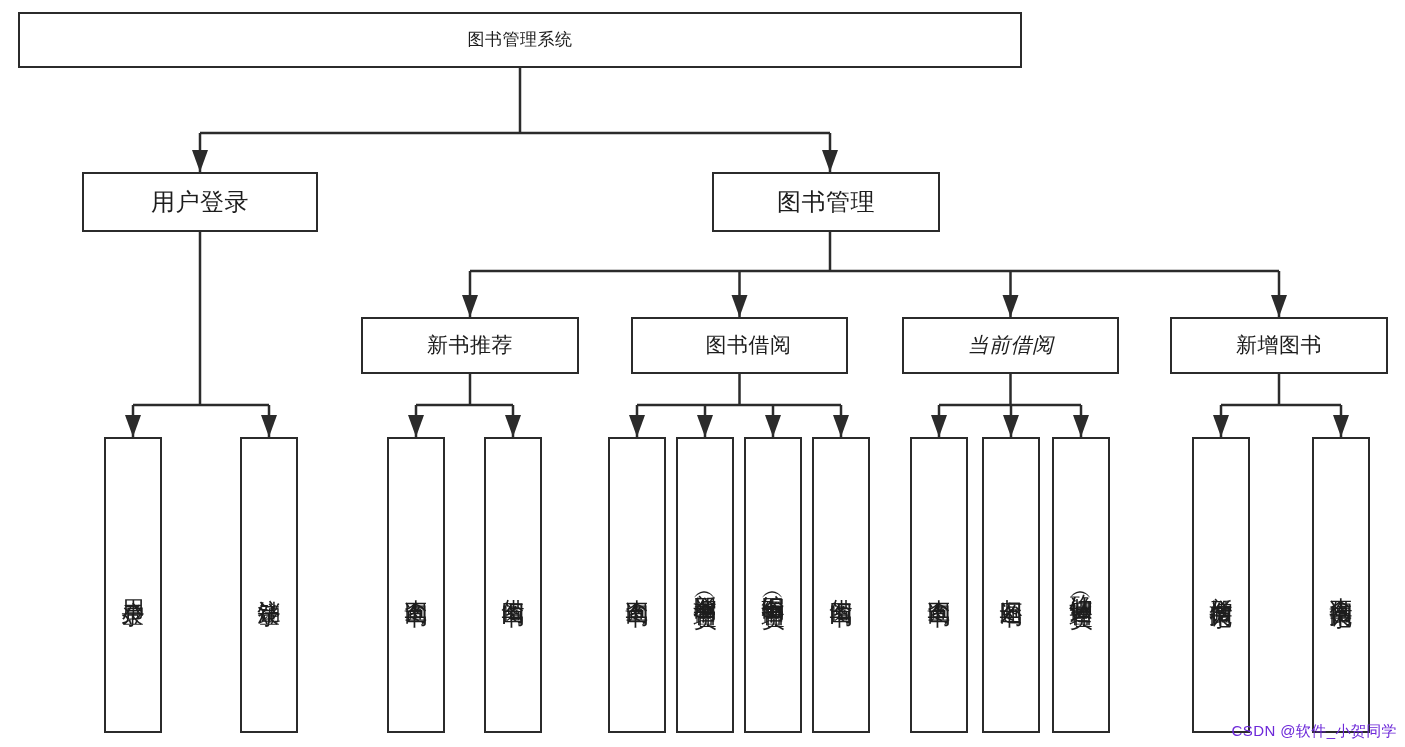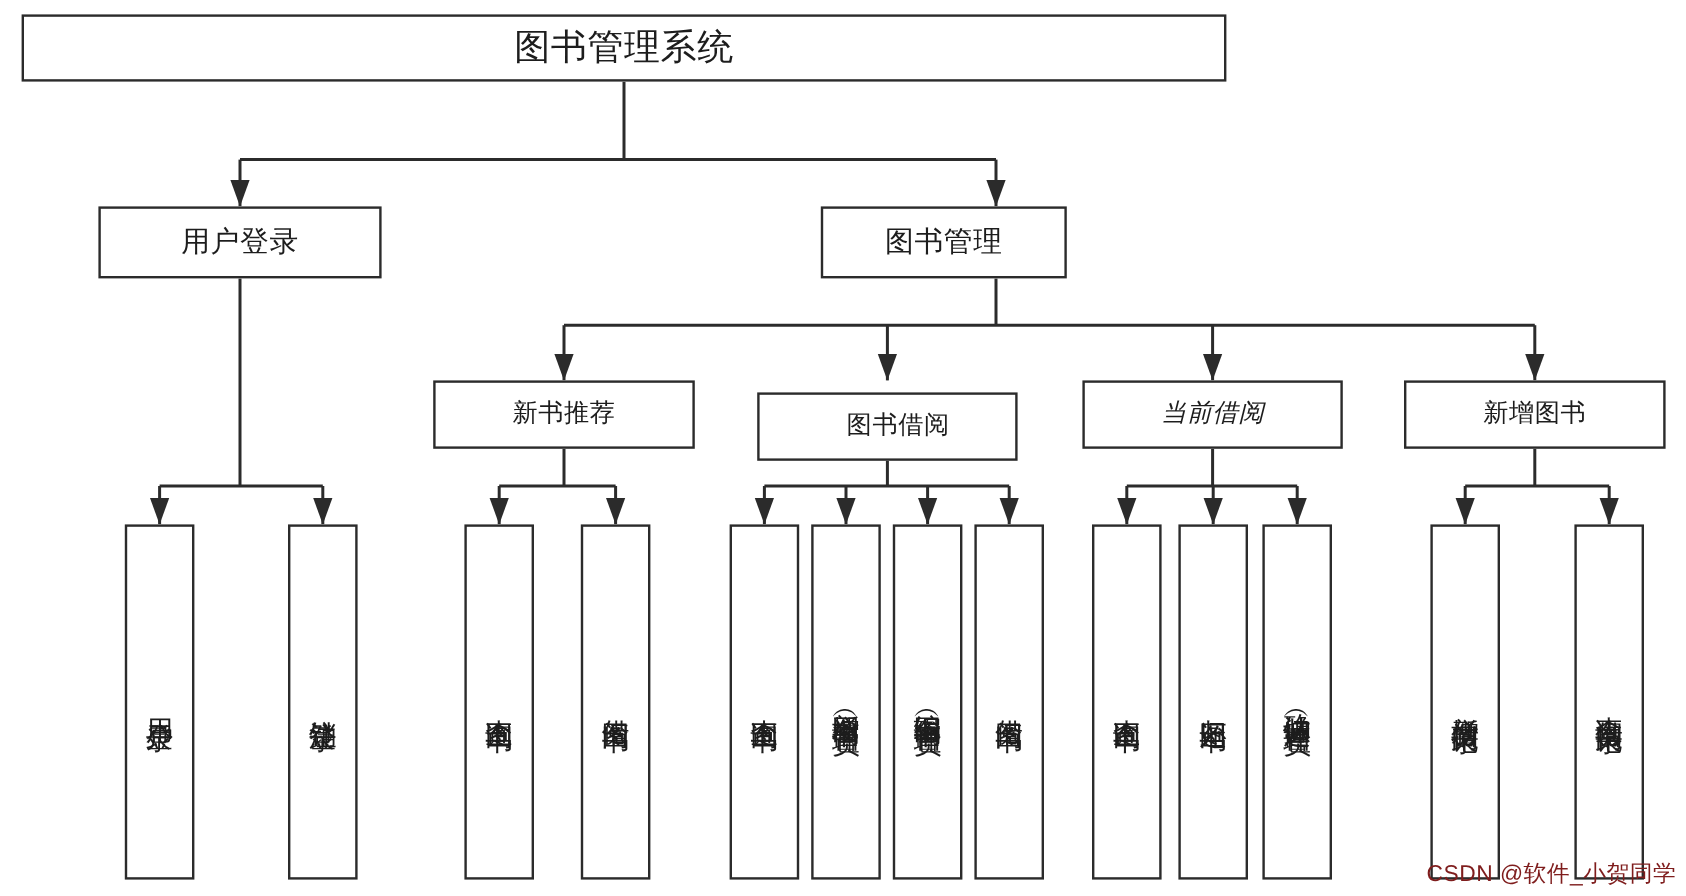--- a/index.html
+++ b/index.html
@@ -35,21 +35,21 @@
     overflow: hidden;
   }
   .node-label {
     color: #1d1d1d;
     text-align: center;
     line-height: 1.18;
     letter-spacing: 0.5px;
     white-space: nowrap;
   }
   .node-root .node-label {
-    font-size: 30px;
+    font-size: 17px;
   }
   .node-level2 .node-label {
     font-size: 24px;
   }
   .node-level3 .node-label {
     font-size: 21px;
   }
   .node-leaf {
     align-items: center;
     justify-content: center;
@@ -59,22 +59,22 @@
     writing-mode: vertical-rl;
     text-orientation: upright;
     line-height: 1.08;
     letter-spacing: 2px;
     white-space: normal;
   }
   .watermark {
     position: absolute;
     right: 8px;
     bottom: 6px;
-    font-size: 19px;
-    color: #7f1d1d;
+    font-size: 15px;
+    color: #6d28d9;
     letter-spacing: 0.4px;
     user-select: none;
     pointer-events: none;
   }
 </style>
 </head>
 <body>
 
 <div id="diagram-root">
   <svg id="diagram-svg" viewBox="0 0 1405 747">
@@ -131,27 +131,27 @@
       <line x1="1341" y1="405" x2="1341" y2="437" stroke="#2b2b2b" stroke-width="2.5"></line>
       <polygon points="1333,415 1349,415 1341,437" fill="#2b2b2b"></polygon>
     </svg>
   <div id="node-layer">
       <div class="node-box node-root" style="left: 18px; top: 12px; width: 1004px; height: 56px;">
         <span class="node-label">图书管理系统</span>
       </div>
       <div class="node-box node-level2" style="left: 82px; top: 172px; width: 236px; height: 60px;">
         <span class="node-label">用户登录</span>
       </div>
-      <div class="node-box node-level2" style="left: 684px; top: 172px; width: 205px; height: 60px;">
+      <div class="node-box node-level2" style="left: 712px; top: 172px; width: 228px; height: 60px;">
         <span class="node-label">图书管理</span>
       </div>
       <div class="node-box node-level3" style="left: 361px; top: 317px; width: 218px; height: 57px;">
         <span class="node-label">新书推荐</span>
       </div>
-      <div class="node-box node-level3" style="left: 631px; top: 327px; width: 217px; height: 57px; padding-left: 18px;">
+      <div class="node-box node-level3" style="left: 631px; top: 317px; width: 217px; height: 57px; padding-left: 18px;">
         <span class="node-label">图书借阅</span>
       </div>
       <div class="node-box node-level3" style="left: 902px; top: 317px; width: 217px; height: 57px; font-style: italic;">
         <span class="node-label">当前借阅</span>
       </div>
       <div class="node-box node-level3" style="left: 1170px; top: 317px; width: 218px; height: 57px;">
         <span class="node-label">新增图书</span>
       </div>
       <div class="node-box node-leaf" style="left: 104px; top: 437px; width: 58px; height: 296px;">
         <span class="node-label">用户登录</span>

